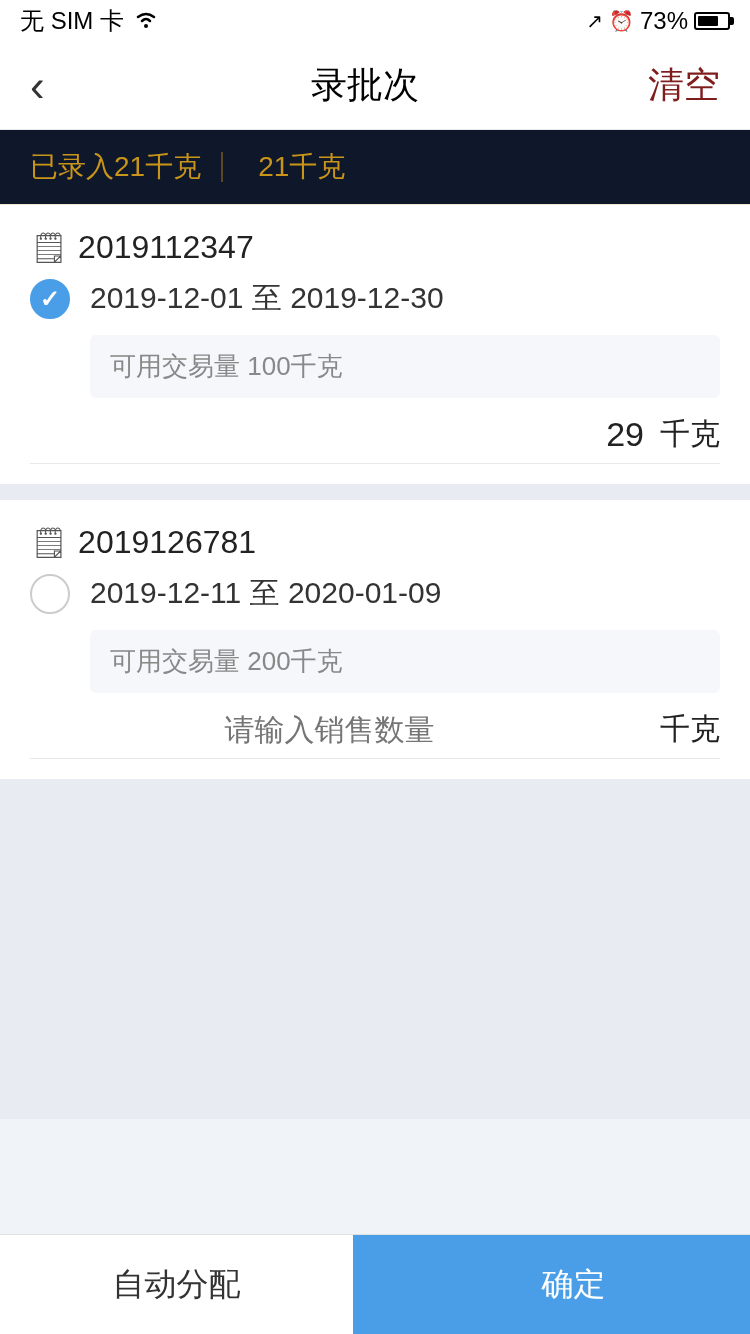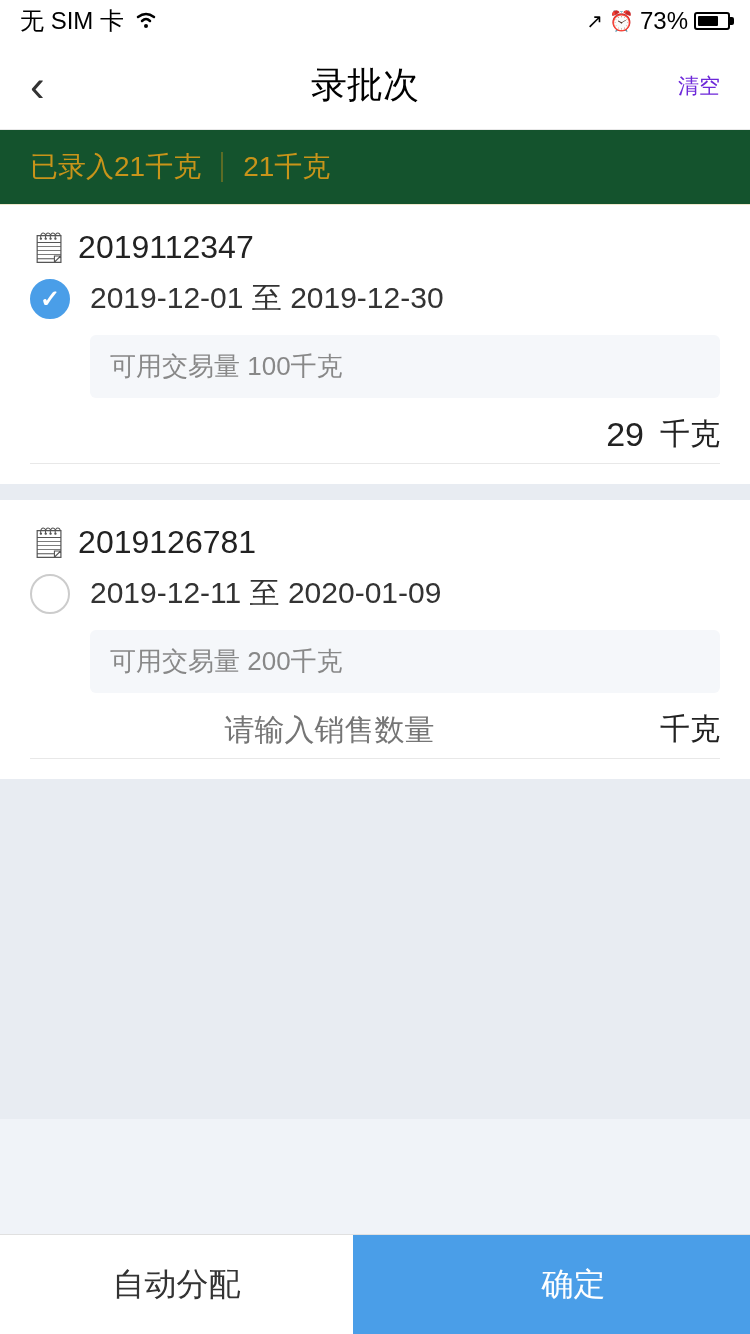--- a/index.html
+++ b/index.html
@@ -88,49 +88,50 @@
       width: 60px;
     }
     .nav-title {
       font-size: 36px;
       font-weight: 500;
       color: #000;
       flex: 1;
       text-align: center;
     }
     .nav-action {
-      font-size: 21px;
-      color: #6d28d9;
+      font-size: 36px;
+      color: #7f1d1d;
       width: 80px;
       text-align: right;
       cursor: pointer;
     }
 
     
     .summary-banner {
-      background: #14532d;
+      background: #0f172a;
       padding: 18px 30px;
       display: flex;
       align-items: center;
       gap: 20px;
       border-bottom: 1px solid #f0e8cc;
     }
     .summary-label {
       font-size: 28px;
       color: #c8941a;
     }
     .summary-divider {
       width: 2px;
       height: 30px;
       background: #c8941a;
       opacity: 0.4;
     }
     .summary-value {
       font-size: 28px;
       color: #c8941a;
+      margin-left: 15px;
     }
 
     
     .batch-card {
       background: #fff;
       margin-bottom: 0;
       padding: 24px 30px 20px 30px;
     }
 
     .batch-header {

